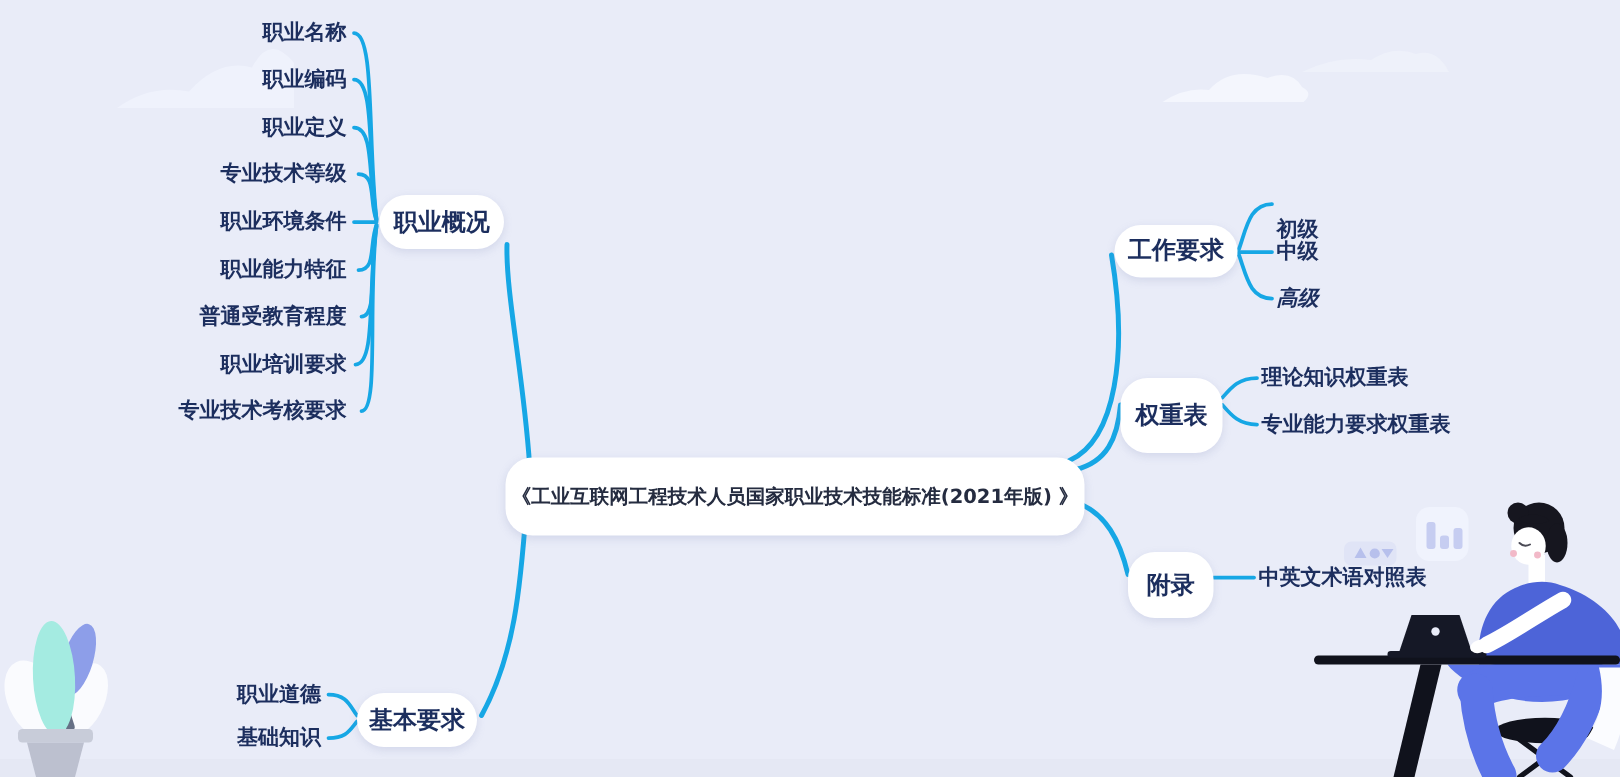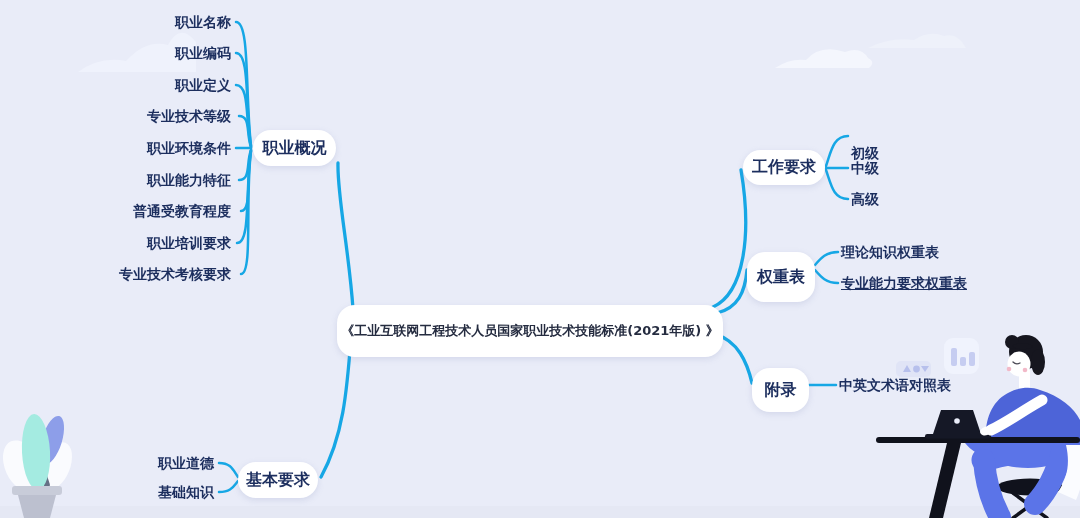--- a/index.html
+++ b/index.html
@@ -160,20 +160,20 @@
   <div class="leaf r" style="right:849px;top:173px;">职业能力特征</div>
   <div class="leaf r" style="right:849px;top:204px;">普通受教育程度</div>
   <div class="leaf r" style="right:849px;top:236px;">职业培训要求</div>
   <div class="leaf r" style="right:849px;top:267px;">专业技术考核要求</div>
 
   <div class="leaf r" style="right:866px;top:456px;">职业道德</div>
   <div class="leaf r" style="right:866px;top:485px;">基础知识</div>
 
   <div class="leaf" style="left:851px;top:133px;margin-top:13px;">初级</div>
   <div class="leaf" style="left:851px;top:161px;">中级</div>
-  <div class="leaf" style="left:851px;top:192px;">高级</div>
+  <div class="leaf" style="left:851px;top:192px;font-style:italic;">高级</div>
 
   <div class="leaf" style="left:841px;top:245px;">理论知识权重表</div>
-  <div class="leaf" style="left:841px;top:276px;text-decoration:underline;">专业能力要求权重表</div>
+  <div class="leaf" style="left:841px;top:276px;">专业能力要求权重表</div>
 
   <div class="leaf" style="left:839px;top:378px;">中英文术语对照表</div>
 
 </div>
 
 </body></html>

